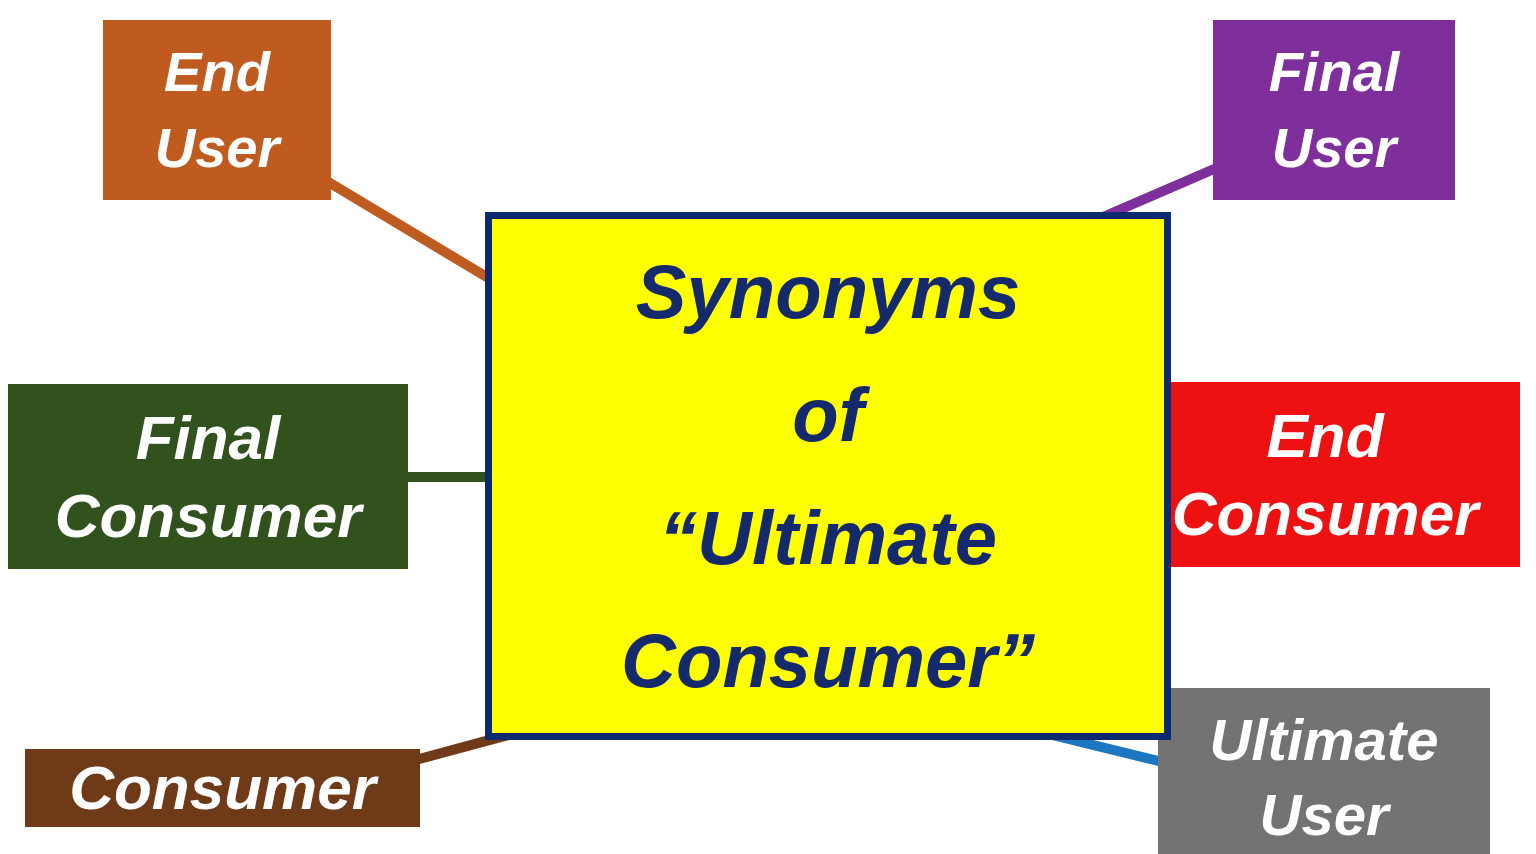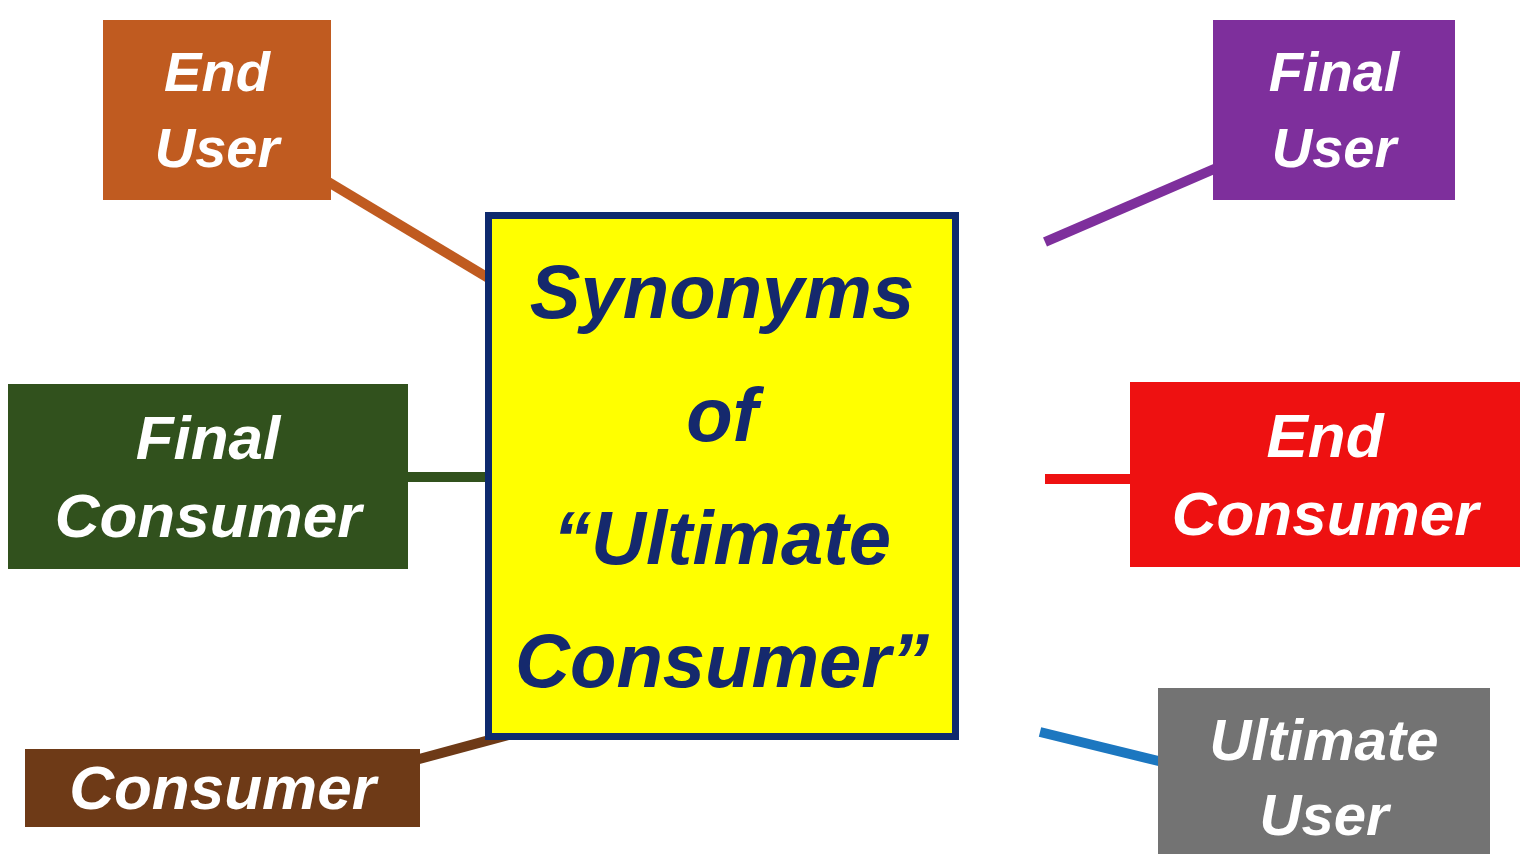--- a/index.html
+++ b/index.html
@@ -34,21 +34,21 @@
   .n-end-user       { left: 103px;  top: 8px;   width: 228px; height: 180px; font-size: 56px; line-height: 1.35; }
   .n-final-user     { left: 1213px; top: 8px;   width: 242px; height: 180px; font-size: 56px; line-height: 1.35; }
   .n-final-consumer { left: 8px;    top: 372px; width: 400px; height: 185px; font-size: 62px; line-height: 1.25; }
   .n-end-consumer   { left: 1130px; top: 370px; width: 390px; height: 185px; font-size: 62px; line-height: 1.25; }
   .n-consumer       { left: 25px;   top: 737px; width: 395px; height: 78px;  font-size: 62px; line-height: 1.1; }
   .n-ultimate-user  { left: 1158px; top: 676px; width: 332px; height: 178px; font-size: 58px; line-height: 1.3; }
   .center-box {
     position: absolute;
     z-index: 2;
     left: 485px; top: 212px;
-    width: 474px; height: 528px;
+    width: 686px; height: 528px;
     border: 7px solid;
     display: flex;
     align-items: center;
     justify-content: center;
     text-align: center;
     font-weight: bold;
     font-style: italic;
     white-space: pre-line;
     font-size: 76px;
     line-height: 1.62;

